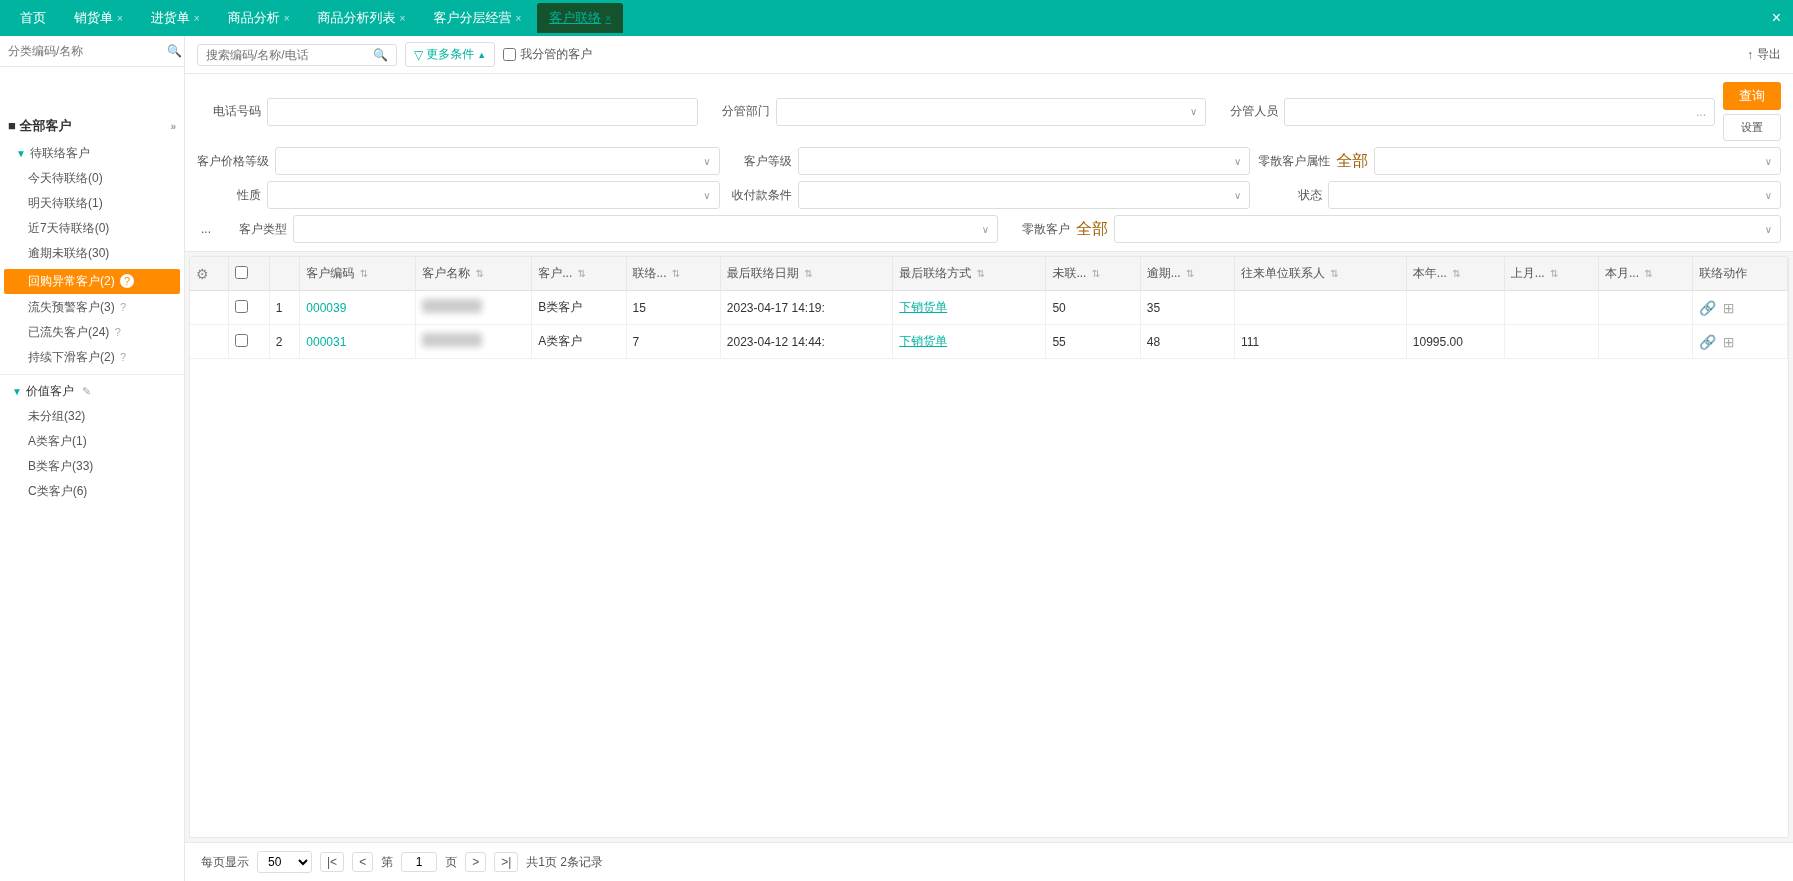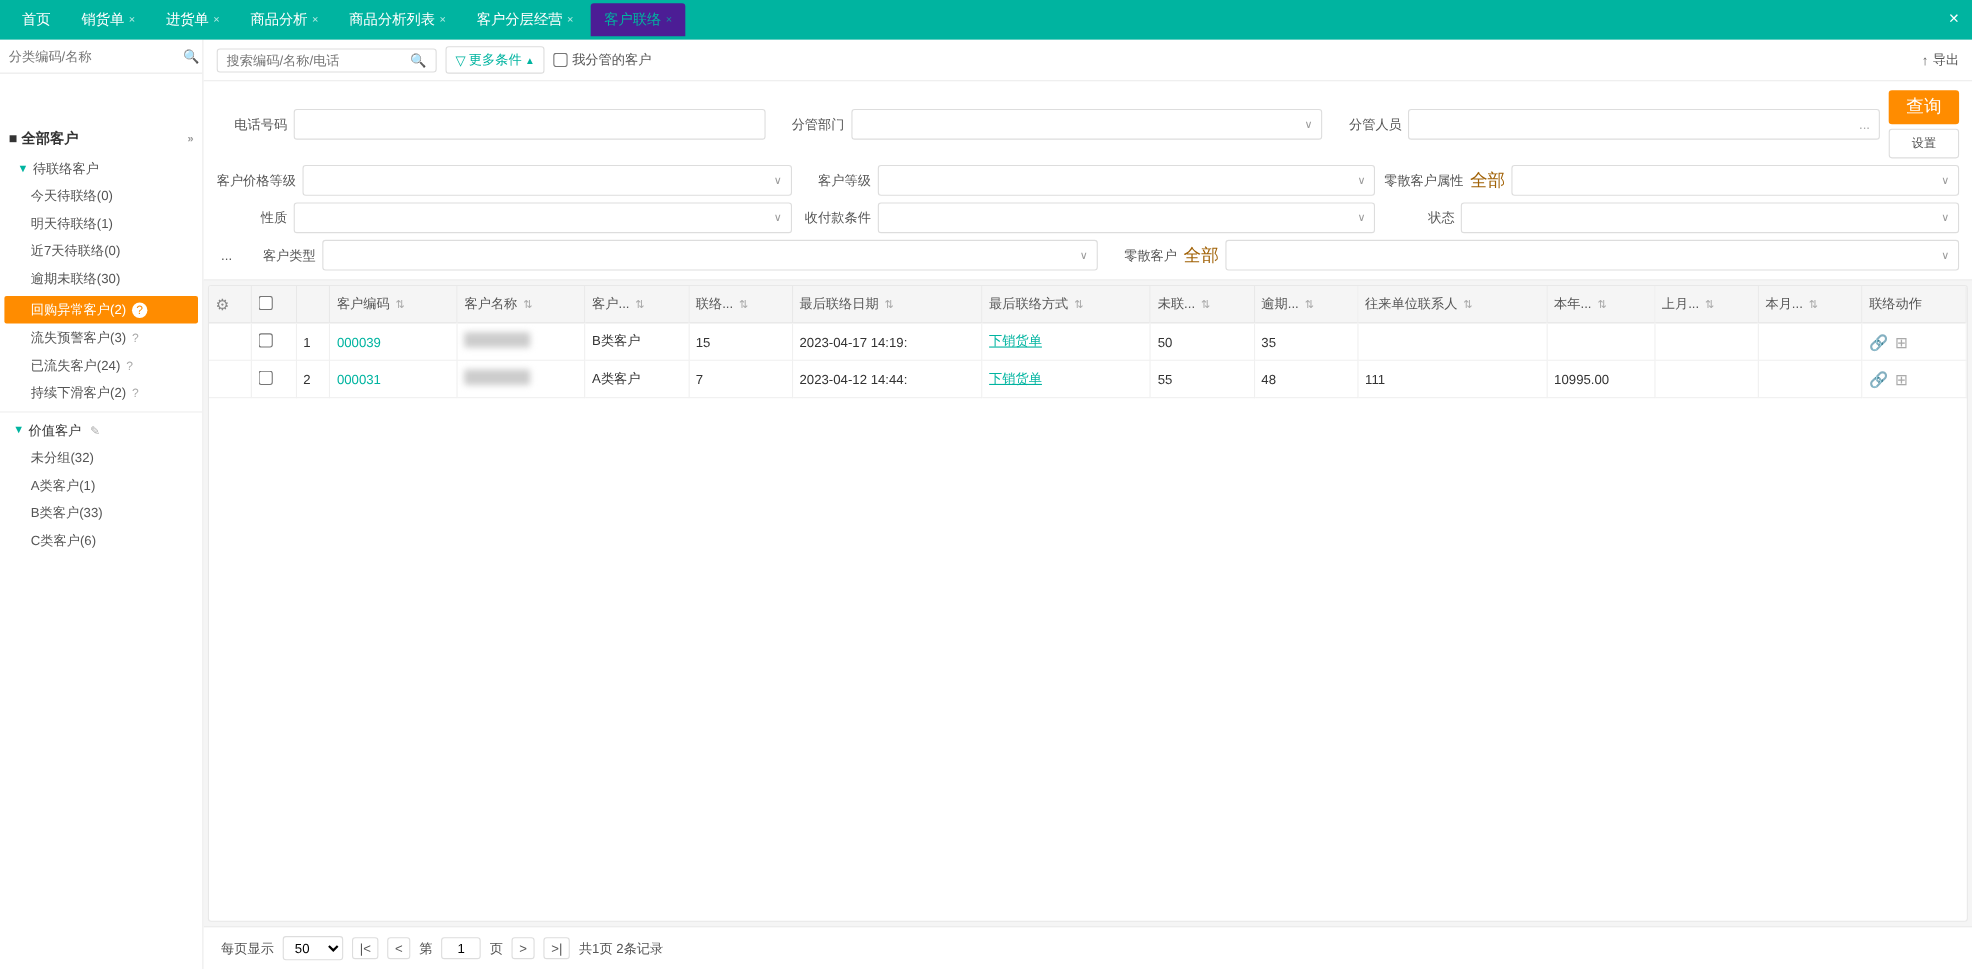--- a/index.html
+++ b/index.html
@@ -20,21 +20,21 @@
       color: #fff;
       padding: 6px 12px;
       cursor: pointer;
       font-size: 13px;
       display: flex;
       align-items: center;
       gap: 4px;
       border-radius: 3px 3px 0 0;
       white-space: nowrap;
     }
-    .nav-tab.active { background: #4c1d95; color: #00b4a0; }
+    .nav-tab.active { background: #14532d; color: #00b4a0; text-decoration: underline; }
     .nav-tab .close-x { font-size: 10px; color: inherit; opacity: 0.7; }
     .nav-close-all {
       position: absolute;
       right: 12px;
       color: #fff;
       font-size: 16px;
       cursor: pointer;
     }
 
     
@@ -241,21 +241,21 @@
       flex-direction: column;
       gap: 4px;
       margin-left: auto;
     }
     .btn-query {
       background: #ff8c00;
       color: #fff;
       border: none;
       border-radius: 3px;
       padding: 5px 16px;
-      font-size: 16px;
+      font-size: 13px;
       cursor: pointer;
       white-space: nowrap;
     }
     .btn-settings {
       background: #fff;
       color: #555;
       border: 1px solid #ddd;
       border-radius: 3px;
       padding: 5px 16px;
       font-size: 11px;

